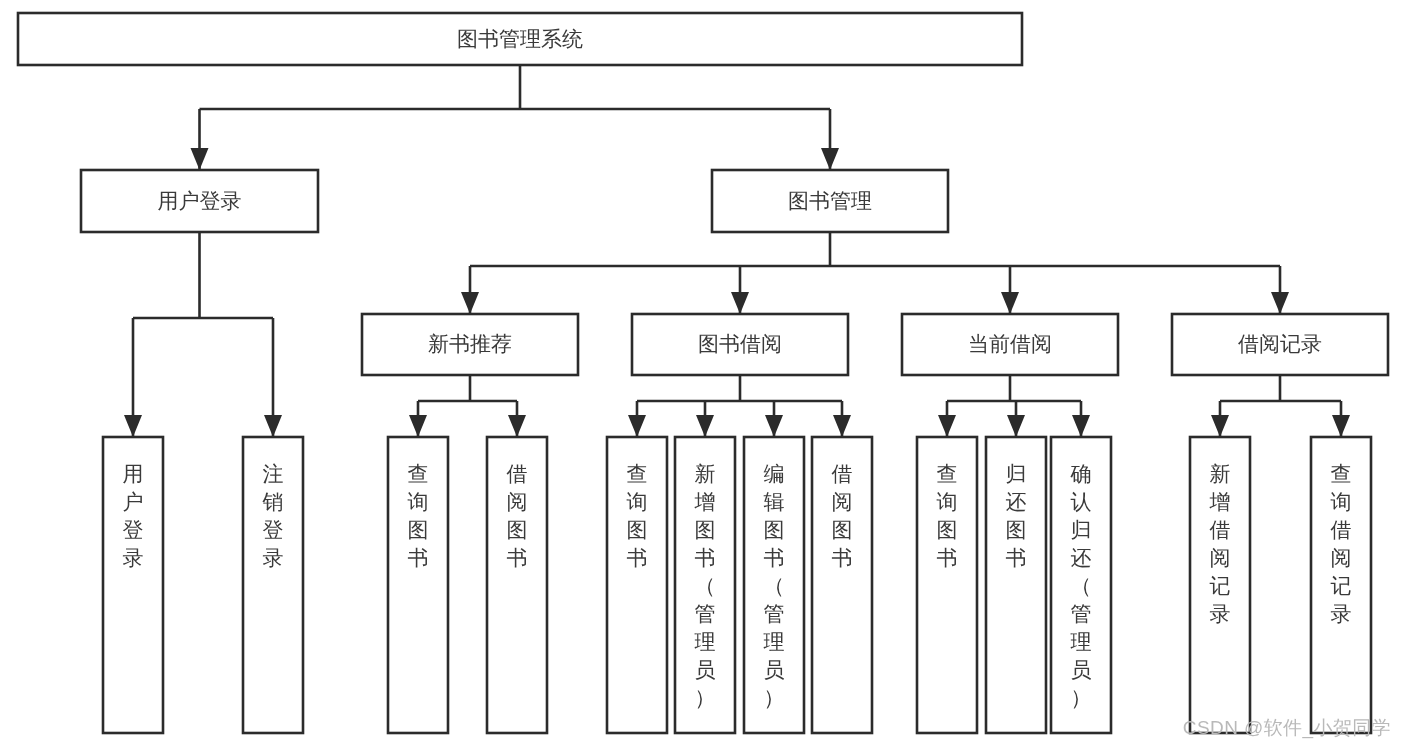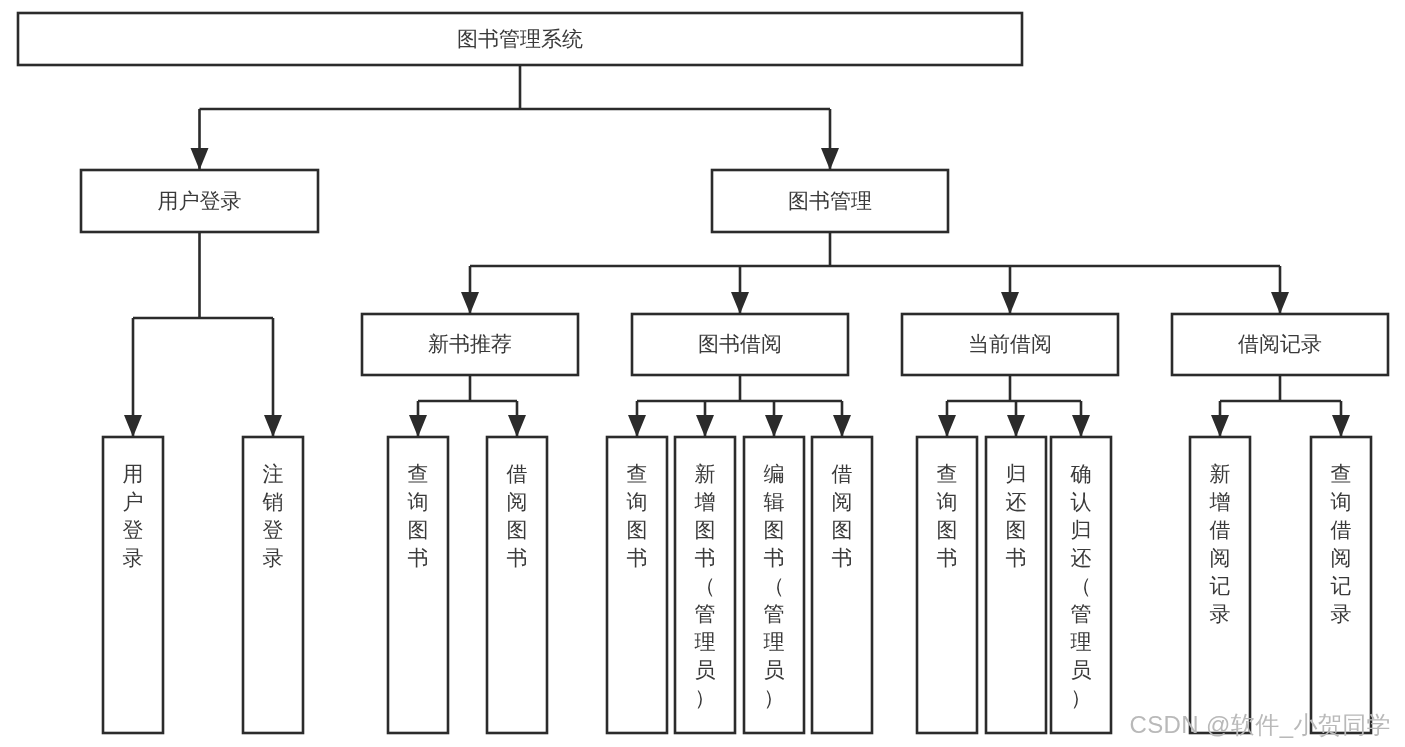--- a/index.html
+++ b/index.html
@@ -50,21 +50,21 @@
     fill: #3a3a3a;
     font-family: "Liberation Sans", "DejaVu Sans", sans-serif;
     font-size: 21px;
     text-anchor: middle;
   }
   .watermark {
     position: absolute;
     right: 14px;
     bottom: 6px;
     font-family: "Liberation Sans", "DejaVu Sans", sans-serif;
-    font-size: 24px;
+    font-size: 19px;
     color: #b9b9b9;
     letter-spacing: 0.4px;
     white-space: nowrap;
     pointer-events: none;
   }
 </style>
 </head>
 <body>
 
 <div id="diagram-root">

